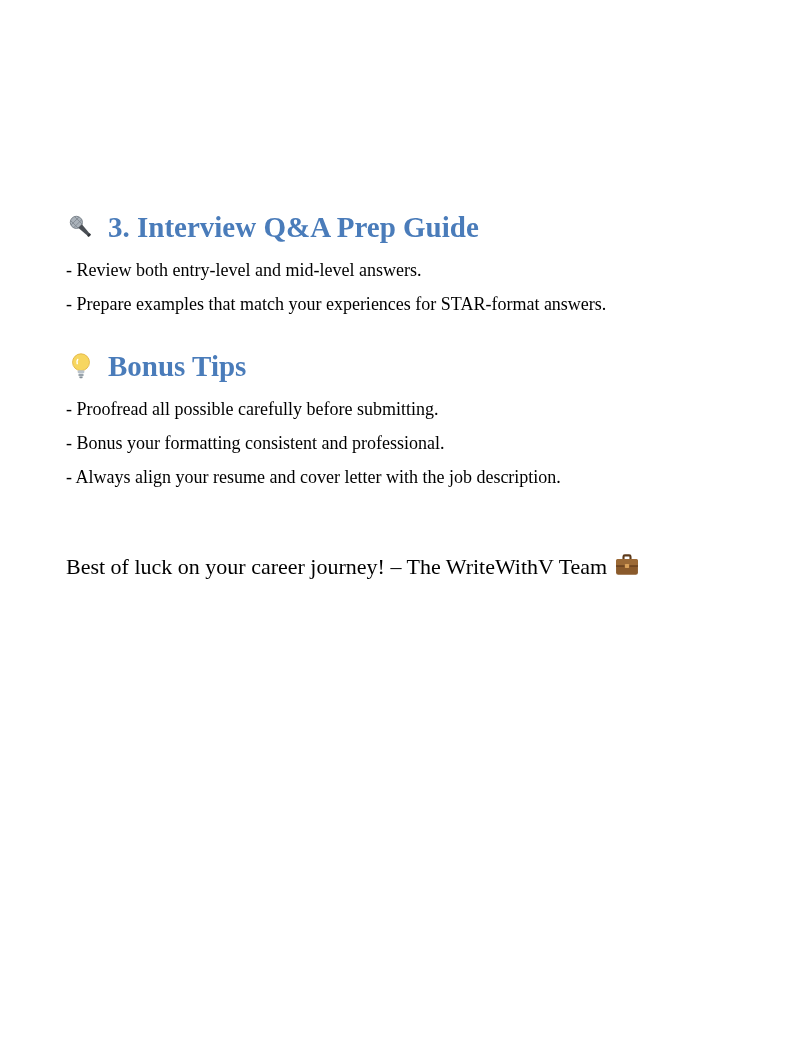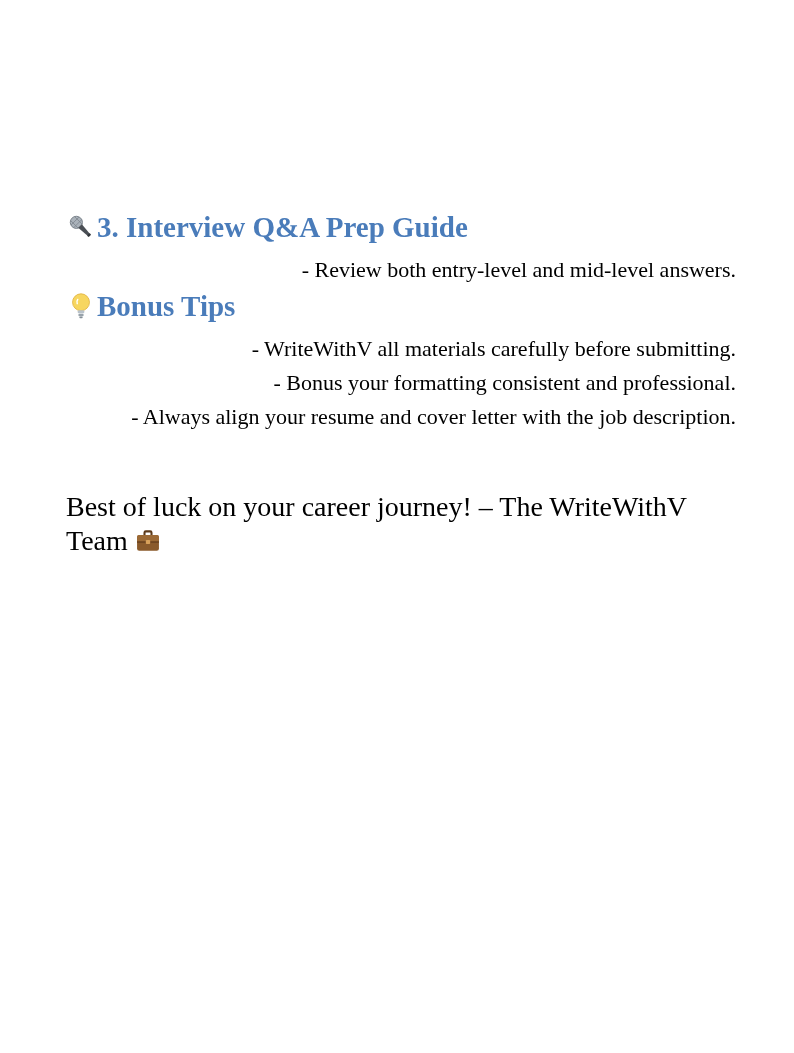--- a/index.html
+++ b/index.html
@@ -18,37 +18,37 @@
   }
   .content {
     position: absolute;
     left: 66px;
     top: 208px;
     width: 670px;
   }
   .section-heading {
     display: flex;
     align-items: center;
-    gap: 1px;
+    gap: 12px;
     font-size: 29px;
     font-weight: bold;
     color: #4a7cba;
     margin: 0 0 7px 0;
     line-height: 38px;
   }
   .section-heading.second {
+    margin-top: 26px;
   }
   .line {
-    font-size: 22px;
+    font-size: 18px;
     line-height: 34px;
-    text-align: right;
   }
   .footer {
     margin-top: 56px;
-    font-size: 28px;
+    font-size: 22px;
     line-height: 34px;
   }
   .icon {
     display: inline-block;
     flex: 0 0 auto;
   }
   .icon svg {
     display: block;
   }
   .inline-icon {
@@ -71,35 +71,36 @@
             <circle cx="16" cy="9" r="6.5" fill="none" stroke="#7d858d" stroke-width="1"></circle>
             <path d="M10 7 H22 M10 11 H22 M13 3.5 V14.5 M19 3.5 V14.5" stroke="#7d858d" stroke-width="0.8"></path>
             <path d="M13.2 14.5 L18.8 14.5 L17.6 28 L14.4 28 Z" fill="#4a4f55"></path>
             <rect x="14" y="27" width="4" height="2.5" rx="1" fill="#31353a"></rect>
           </g>
         </svg>
       </span>
       <span>3. Interview Q&amp;A Prep Guide</span>
     </div>
     <div class="line">- Review both entry-level and mid-level answers.</div>
+    <div class="line">- Prepare examples that match your experiences for STAR-format answers.</div>
 
     <div class="section-heading second">
       <span class="icon">
         <svg width="30" height="30" viewBox="0 0 32 32">
           <circle cx="16" cy="12" r="9" fill="#f7d65f"></circle>
           <circle cx="16" cy="12" r="9" fill="none" stroke="#e3b84a" stroke-width="1"></circle>
           <path d="M12.5 9 Q11 11 12 13.5" stroke="#ffffff" stroke-width="1.6" fill="none" stroke-linecap="round"></path>
           <rect x="12.5" y="20.5" width="7" height="3.2" rx="1" fill="#b9c2ca"></rect>
           <rect x="13.2" y="24.2" width="5.6" height="2.6" rx="1" fill="#98a2ab"></rect>
           <rect x="14.2" y="27.2" width="3.6" height="1.8" rx="0.9" fill="#848e97"></rect>
         </svg>
       </span>
       <span>Bonus Tips</span>
     </div>
-    <div class="line">- WriteWithV all materials carefully before submitting.</div>
+    <div class="line">- Proofread all possible carefully before submitting.</div>
     <div class="line">- Bonus your formatting consistent and professional.</div>
     <div class="line">- Always align your resume and cover letter with the job description.</div>
 
     <div class="footer">
       <span>Best of luck on your career journey! – The WriteWithV Team</span><span class="inline-icon">
         <svg width="28" height="28" viewBox="0 0 32 32">
           <path d="M12 10 V6.5 Q12 5 13.5 5 H18.5 Q20 5 20 6.5 V10" fill="none" stroke="#5d3a1a" stroke-width="2.4"></path>
           <rect x="3.5" y="9" width="25" height="18" rx="2.5" fill="#8a5a2b"></rect>
           <rect x="3.5" y="9" width="25" height="8.5" rx="2.5" fill="#9c6a36"></rect>
           <rect x="3.5" y="16.2" width="25" height="2" fill="#6e4520"></rect>

